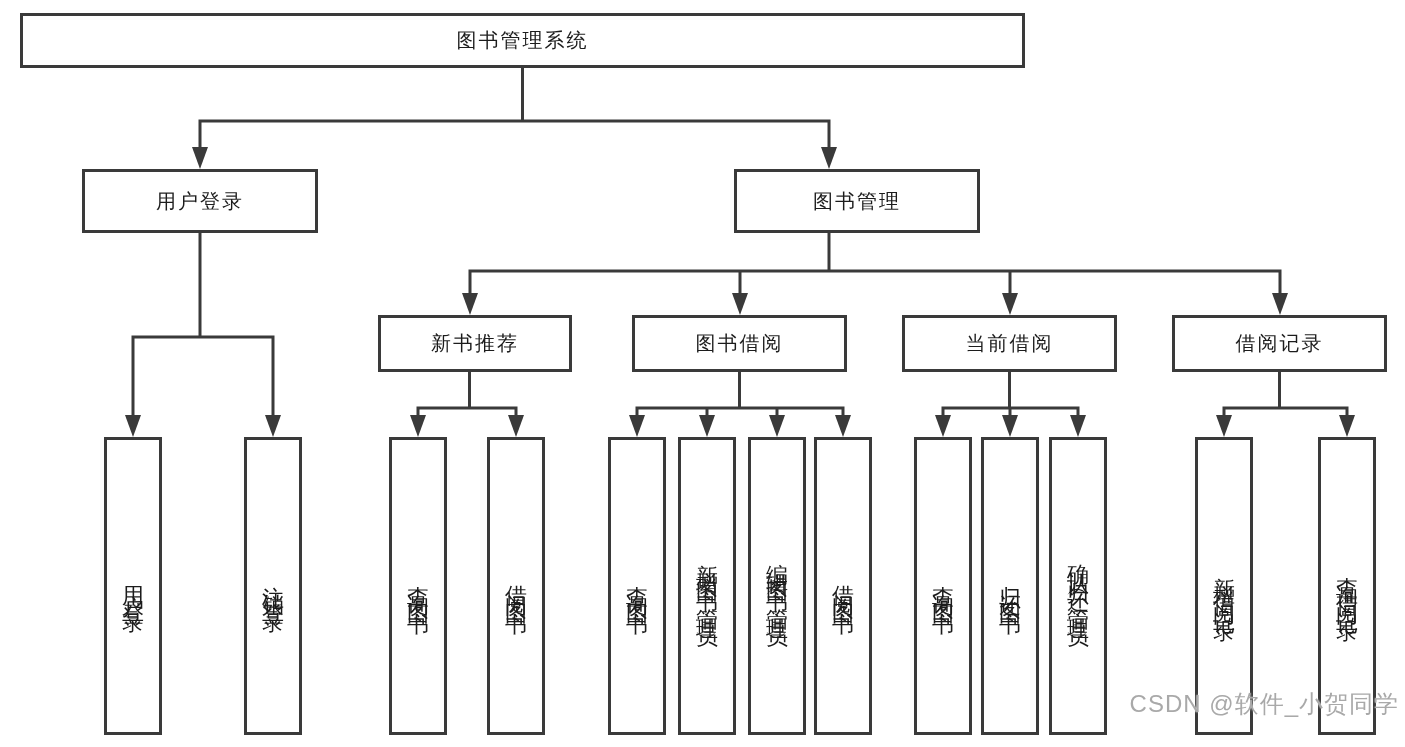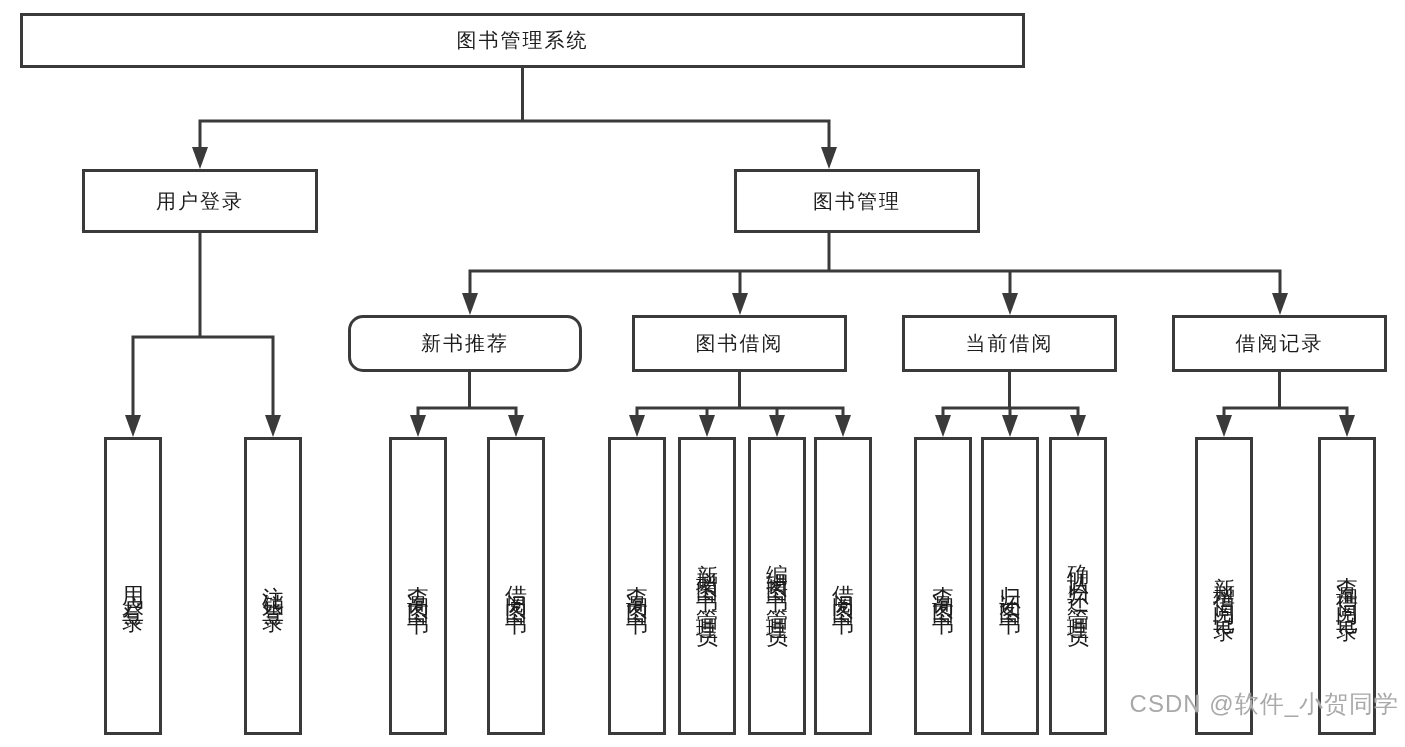--- a/index.html
+++ b/index.html
@@ -27,21 +27,21 @@
     text-orientation:mixed;
     font-size:22px;
     letter-spacing:9px;
     line-height:1;
     white-space:nowrap;
   }
   
   #n-root{left:20px;top:13px;width:1005px;height:55px;}
   #n-user{left:82px;top:169px;width:236px;height:64px;}
   #n-mgmt{left:710px;top:169px;width:246px;height:64px;margin-left:24px;}
-  #n-new{left:348px;top:315px;width:234px;height:57px;border-radius:15px;}
+  #n-new{left:378px;top:315px;width:194px;height:57px;}
   #n-borrow{left:632px;top:315px;width:215px;height:57px;justify-content:center;}
   #n-current{left:902px;top:315px;width:215px;height:57px;text-align:right;}
   #n-records{left:1172px;top:315px;width:215px;height:57px;}
   #l1{left:104px;} #l2{left:244px;}
   #l3{left:389px;} #l4{left:487px;}
   #l5{left:608px;} #l6{left:678px;} #l7{left:748px;} #l8{left:814px;}
   #l9{left:914px;} #l10{left:981px;} #l11{left:1049px;}
   #l12{left:1195px;} #l13{left:1318px;}
   #watermark{
     position:absolute;

